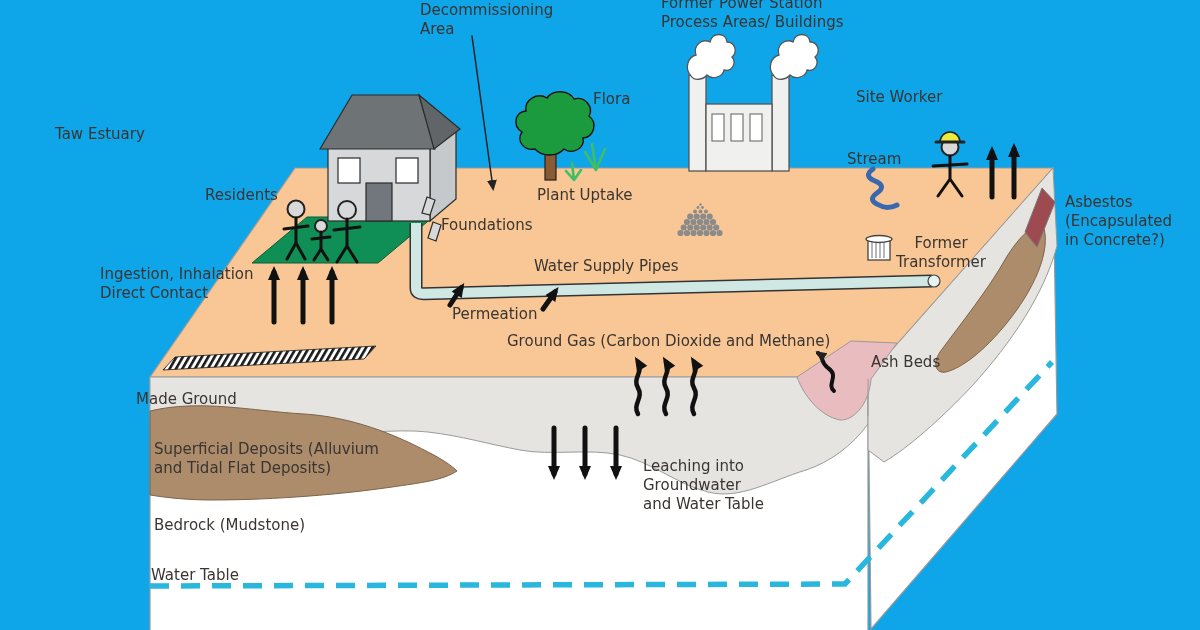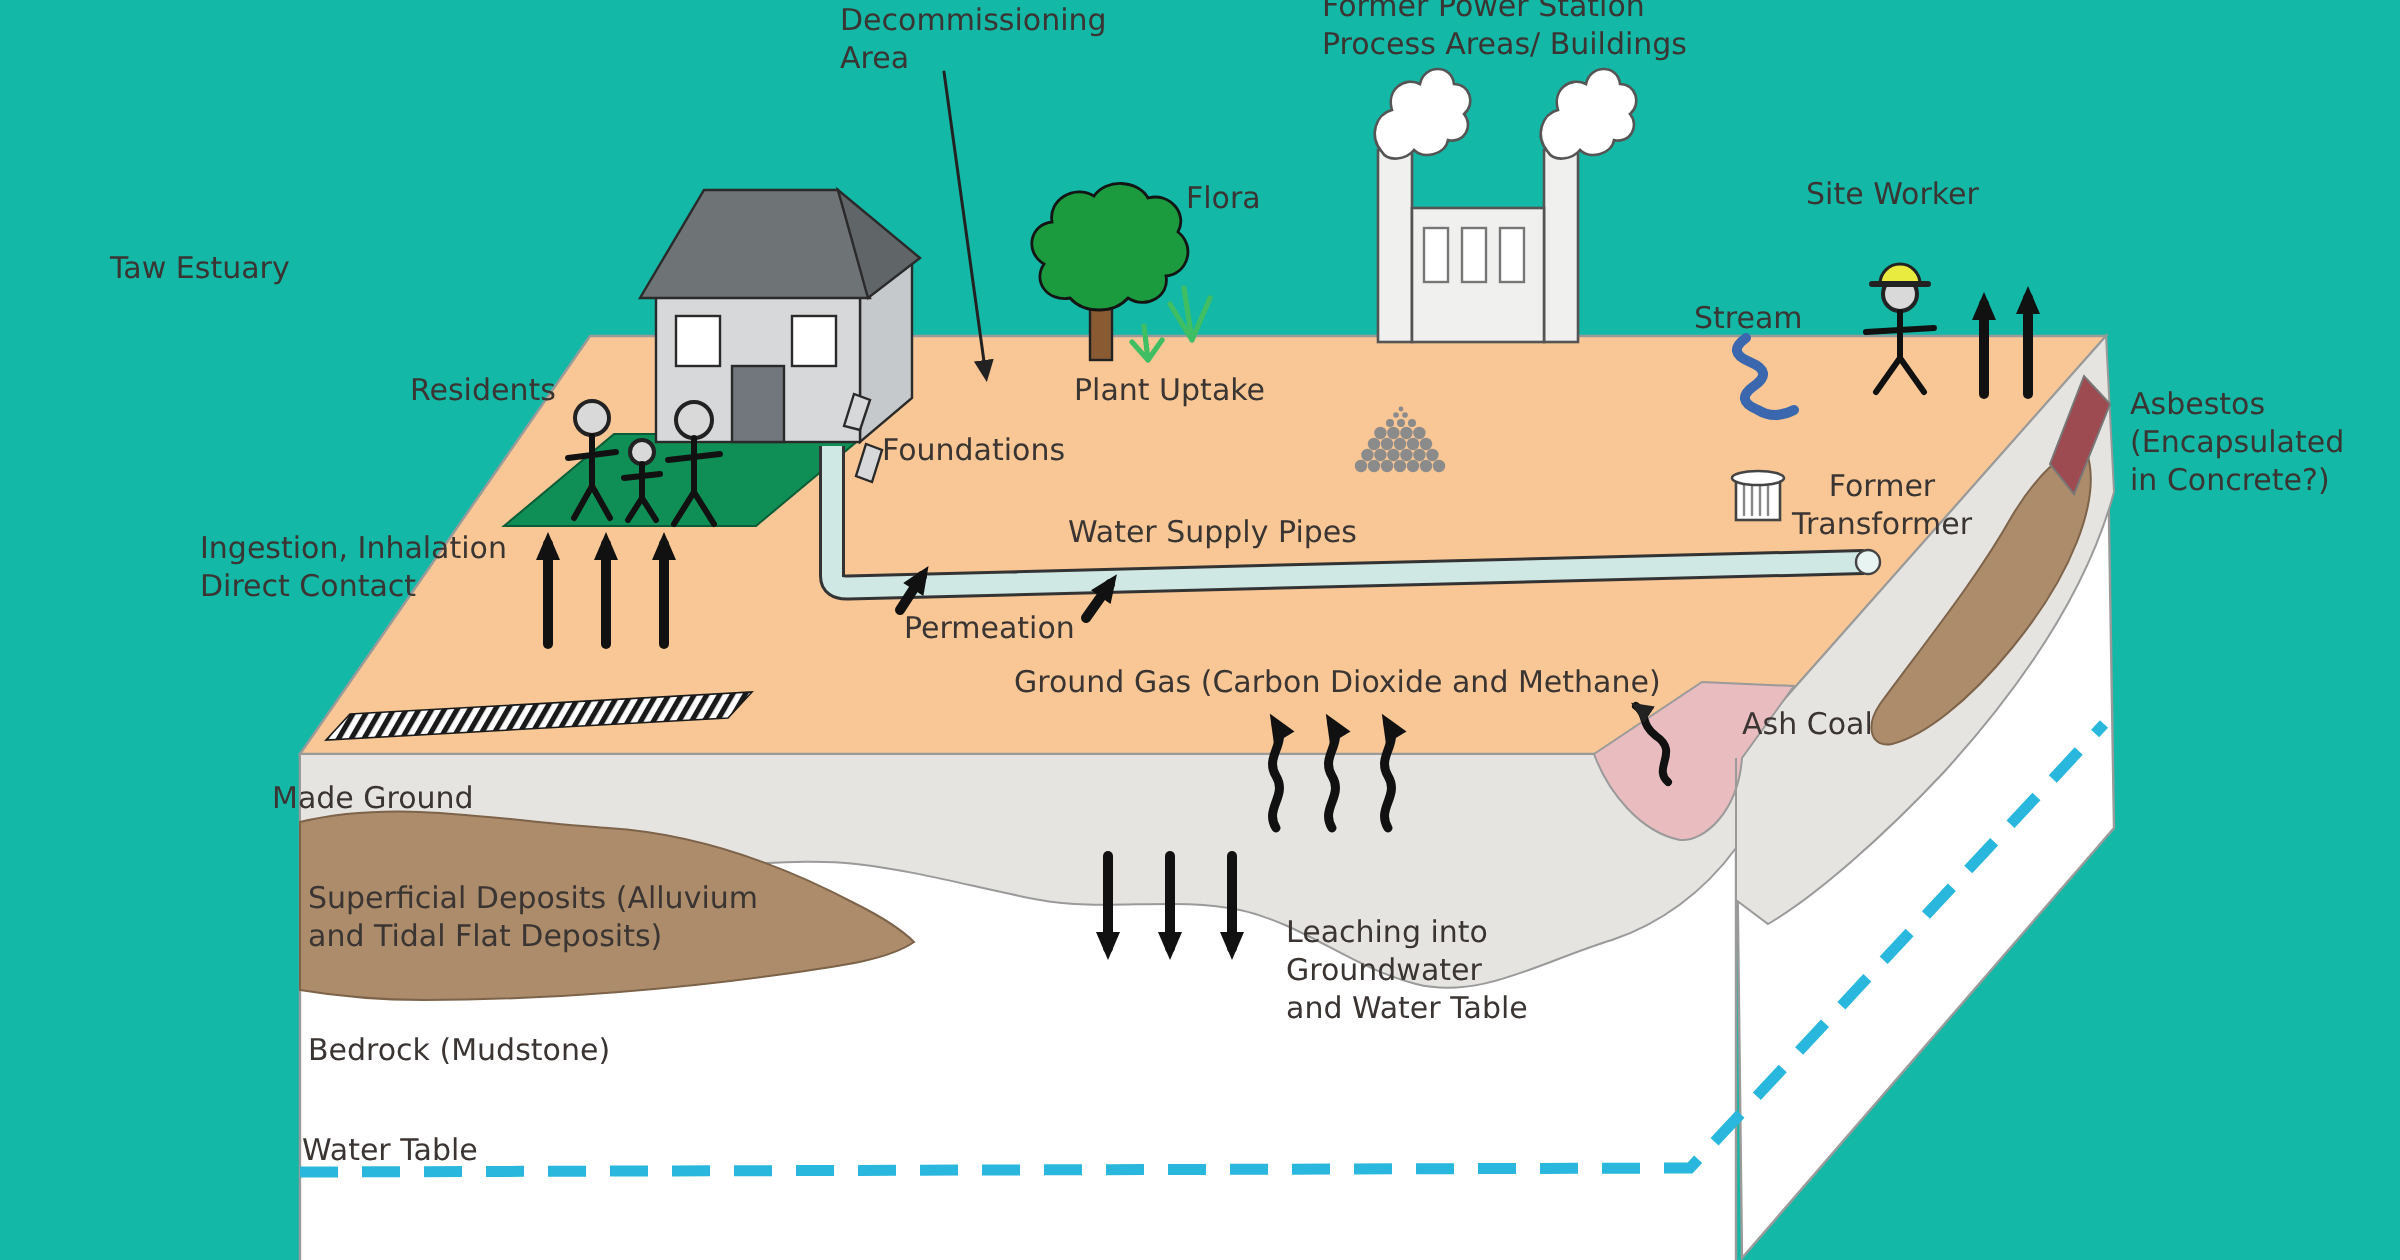--- a/index.html
+++ b/index.html
@@ -1,16 +1,16 @@
 <!DOCTYPE html>
 <html><head>
 <meta charset="utf-8">
 <style>
   html,body{margin:0;padding:0;background:#fff;}
-  .canvas{position:relative;width:1200px;height:630px;background:#14b8a6;overflow:hidden;
+  .canvas{position:relative;width:1200px;height:630px;background:#0ea5e9;overflow:hidden;
           font-family:"DejaVu Sans","Liberation Sans",sans-serif;}
   .canvas > svg{position:absolute;left:0;top:0;}
   .lbl{position:absolute;font-size:15px;line-height:19px;color:#3a3532;white-space:pre-line;}
 </style>
 </head>
 <body>
 
 <div class="canvas">
 
 <svg width="1200" height="630" viewBox="0 0 1200 630">
@@ -203,36 +203,36 @@
     </g>
   </g>
 </svg>
 
 <div class="lbl" style="left:420px;top:1px;">Decommissioning
 Area</div>
 <div class="lbl" style="left:661px;top:-6px;">Former Power Station
 Process Areas/ Buildings</div>
 <div class="lbl" style="left:55px;top:125px;">Taw Estuary</div>
 <div class="lbl" style="left:561px;top:90px;margin-left:32px;">Flora</div>
-<div class="lbl" style="left:903px;top:88px;">Site Worker</div>
+<div class="lbl" style="left:856px;top:88px;">Site Worker</div>
 <div class="lbl" style="left:205px;top:186px;">Residents</div>
 <div class="lbl" style="left:537px;top:186px;">Plant Uptake</div>
 <div class="lbl" style="left:847px;top:150px;">Stream</div>
 <div class="lbl" style="left:441px;top:216px;">Foundations</div>
 <div class="lbl" style="left:896px;top:234px;text-align:center;">Former
 Transformer</div>
 <div class="lbl" style="left:1065px;top:193px;">Asbestos
 (Encapsulated
 in Concrete?)</div>
 <div class="lbl" style="left:534px;top:257px;">Water Supply Pipes</div>
 <div class="lbl" style="left:100px;top:265px;">Ingestion, Inhalation
 Direct Contact</div>
 <div class="lbl" style="left:452px;top:305px;">Permeation</div>
 <div class="lbl" style="left:507px;top:332px;">Ground Gas (Carbon Dioxide and Methane)</div>
-<div class="lbl" style="left:871px;top:353px;">Ash Coal</div>
+<div class="lbl" style="left:871px;top:353px;">Ash Beds</div>
 <div class="lbl" style="left:136px;top:390px;">Made Ground</div>
 <div class="lbl" style="left:154px;top:440px;">Superficial Deposits (Alluvium
 and Tidal Flat Deposits)</div>
 <div class="lbl" style="left:154px;top:516px;">Bedrock (Mudstone)</div>
 <div class="lbl" style="left:151px;top:566px;">Water Table</div>
 <div class="lbl" style="left:643px;top:457px;">Leaching into
 Groundwater
 and Water Table</div>
 
 </div>

